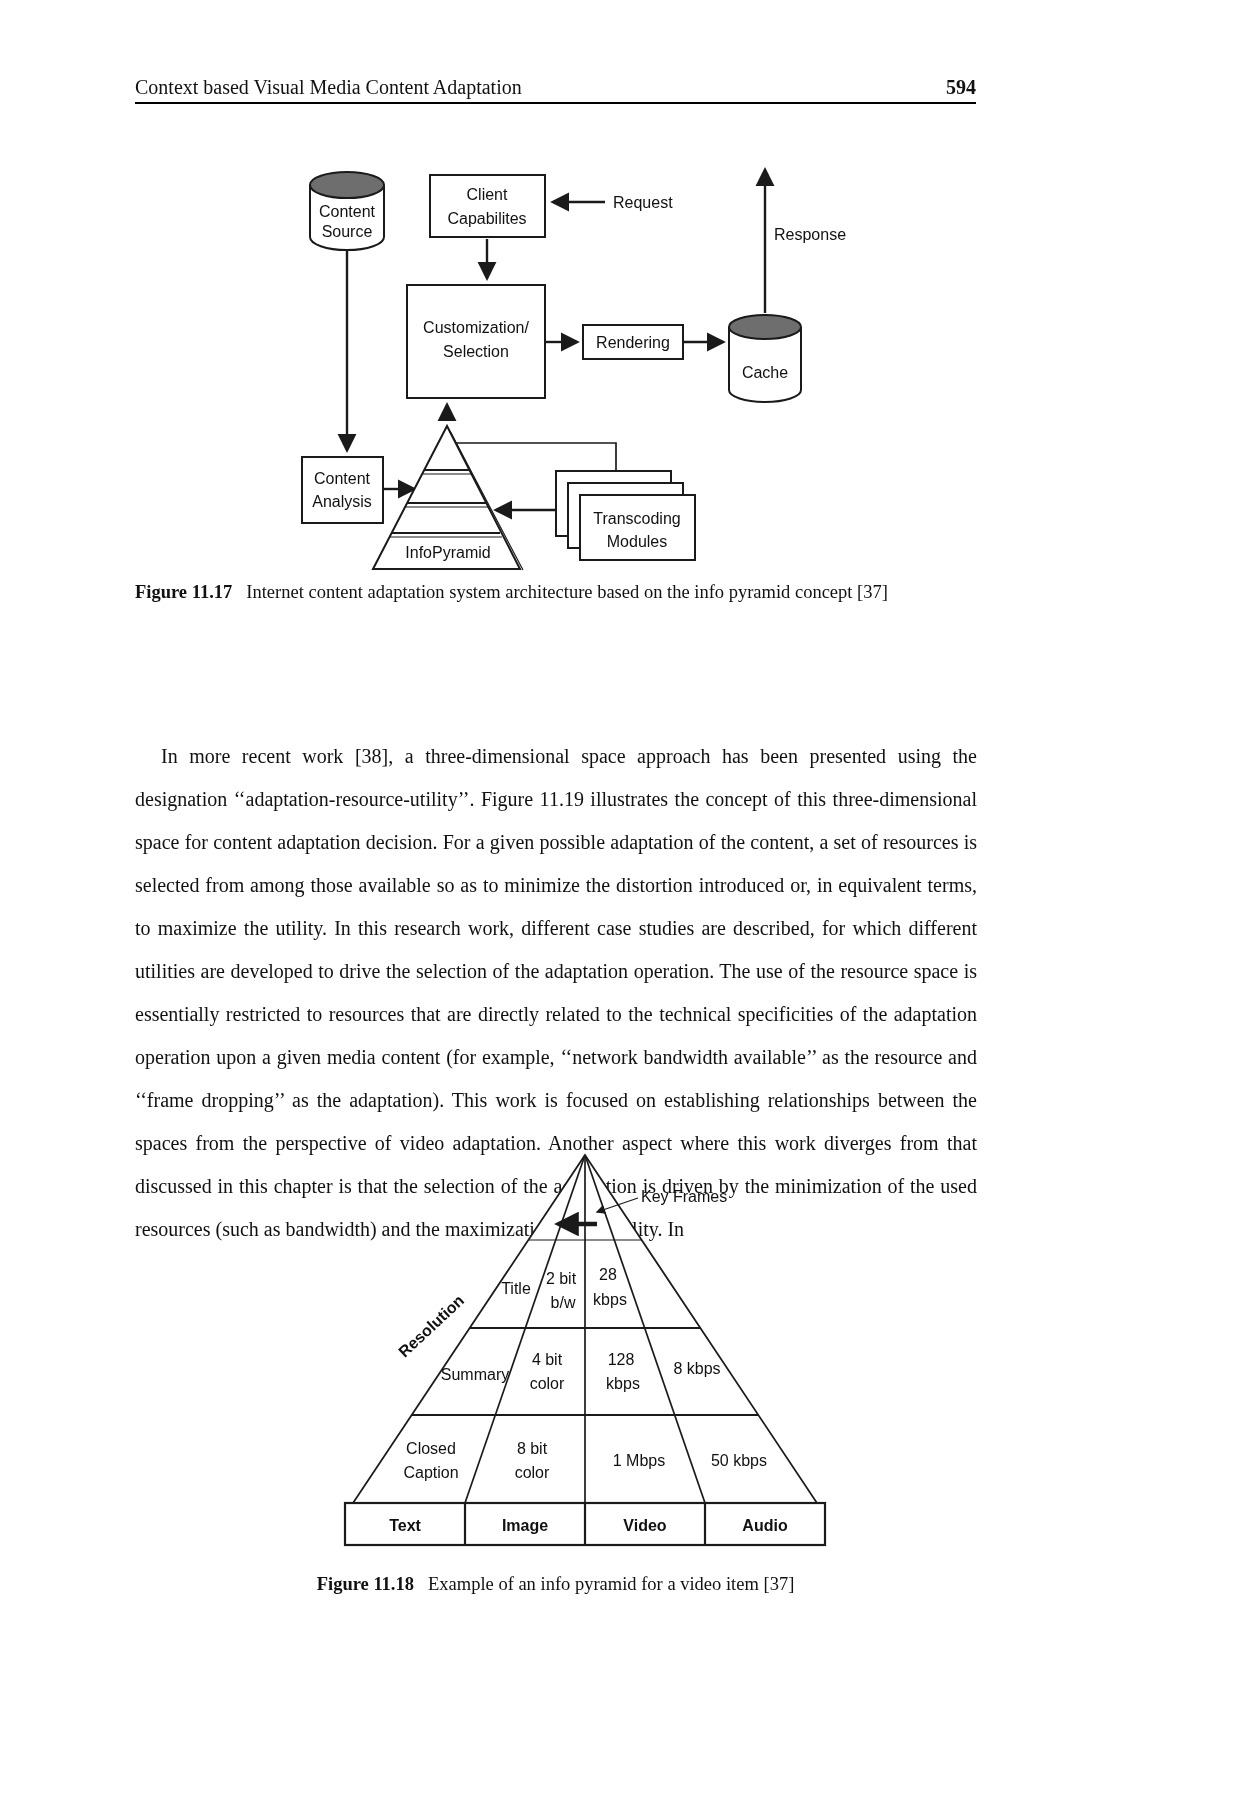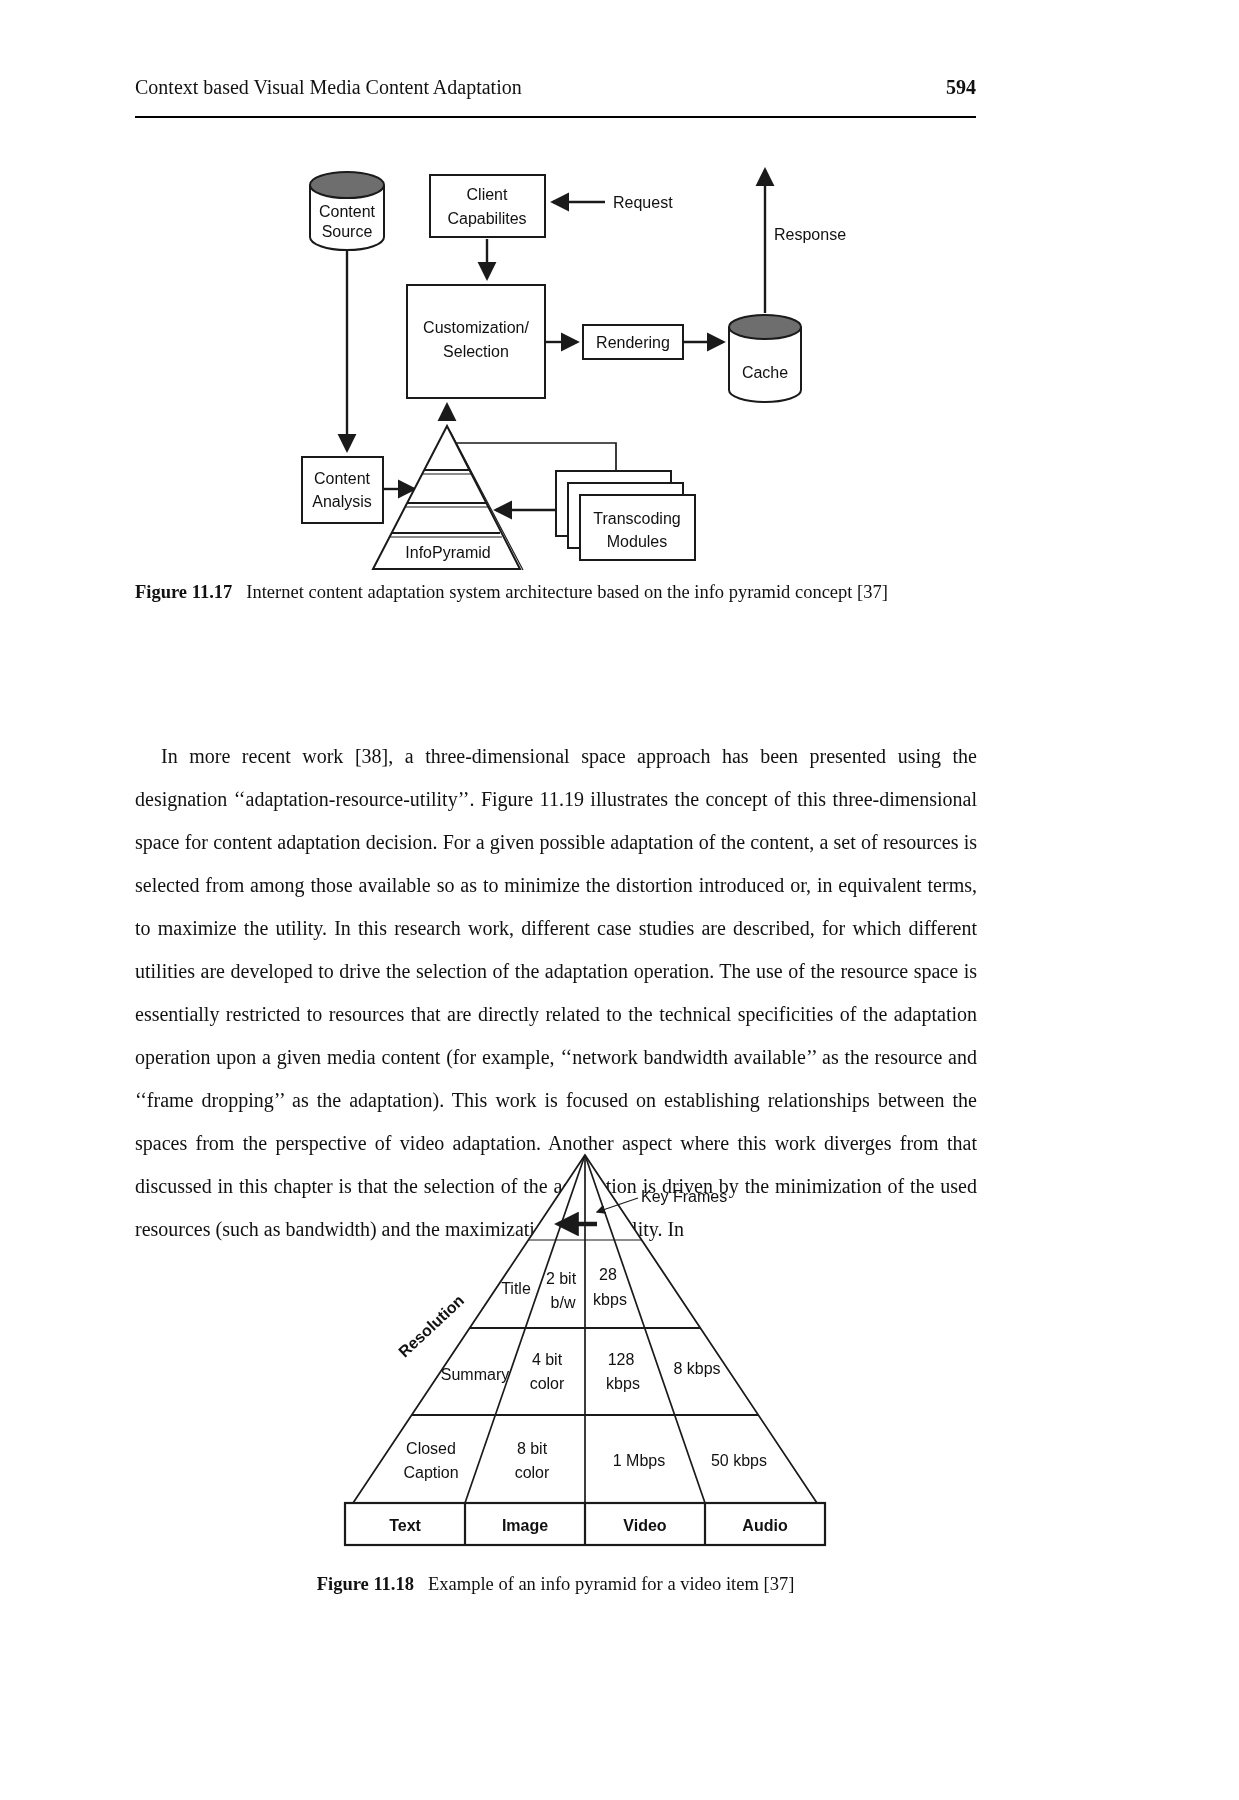--- a/index.html
+++ b/index.html
@@ -10,21 +10,21 @@
     font-family:"Liberation Serif", serif;
     color:#111;
     overflow:hidden;
   }
   
   #hdr{
     position:absolute;left:135px;top:76px;width:841px;
     display:flex;justify-content:space-between;align-items:flex-end;
     font-size:20px;
     border-bottom:2.5px solid #000;
-    padding-bottom:17px;
+    padding-bottom:3px;
   }
   #hdr .pageno{font-weight:bold;}
   
   .caption{
     position:absolute;left:135px;width:841px;
     font-size:18.5px;
   }
   .caption .figlabel{font-weight:bold;margin-right:14px;}
   
   #para{

